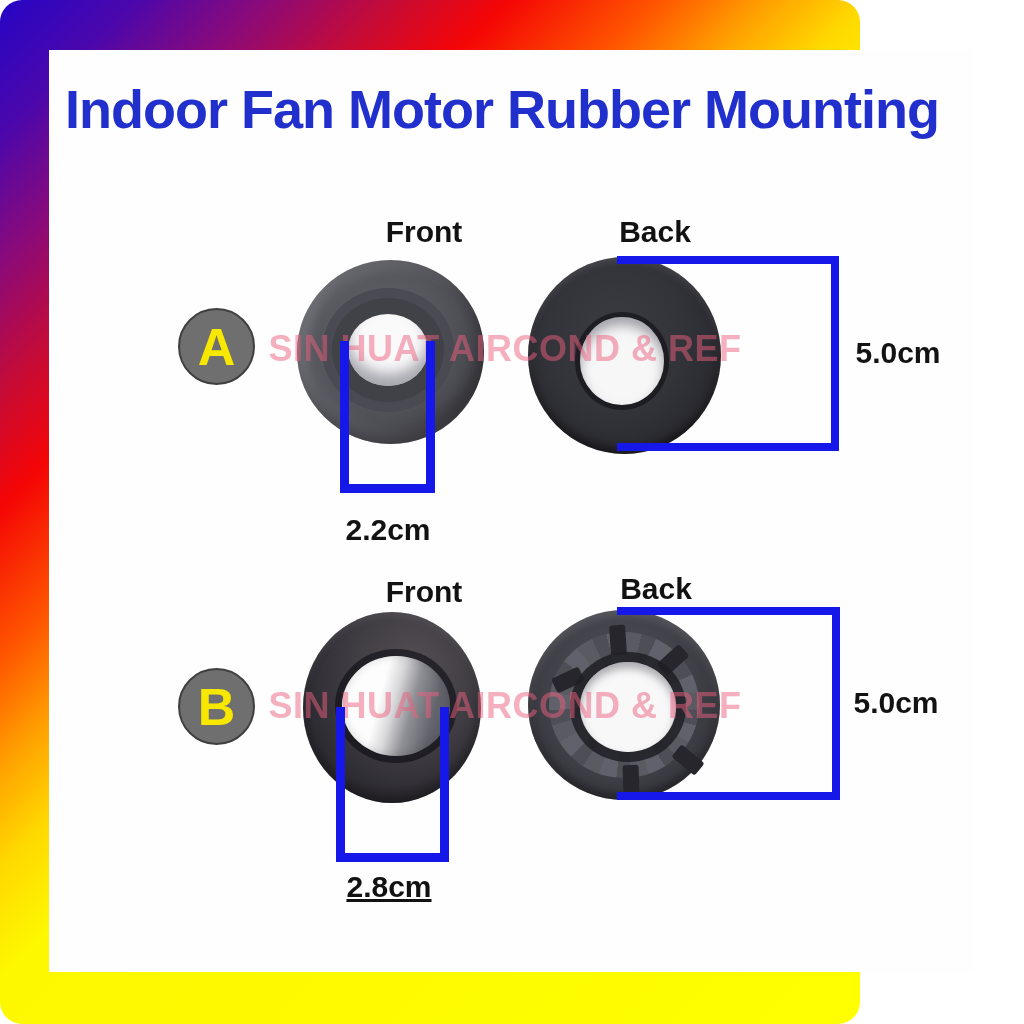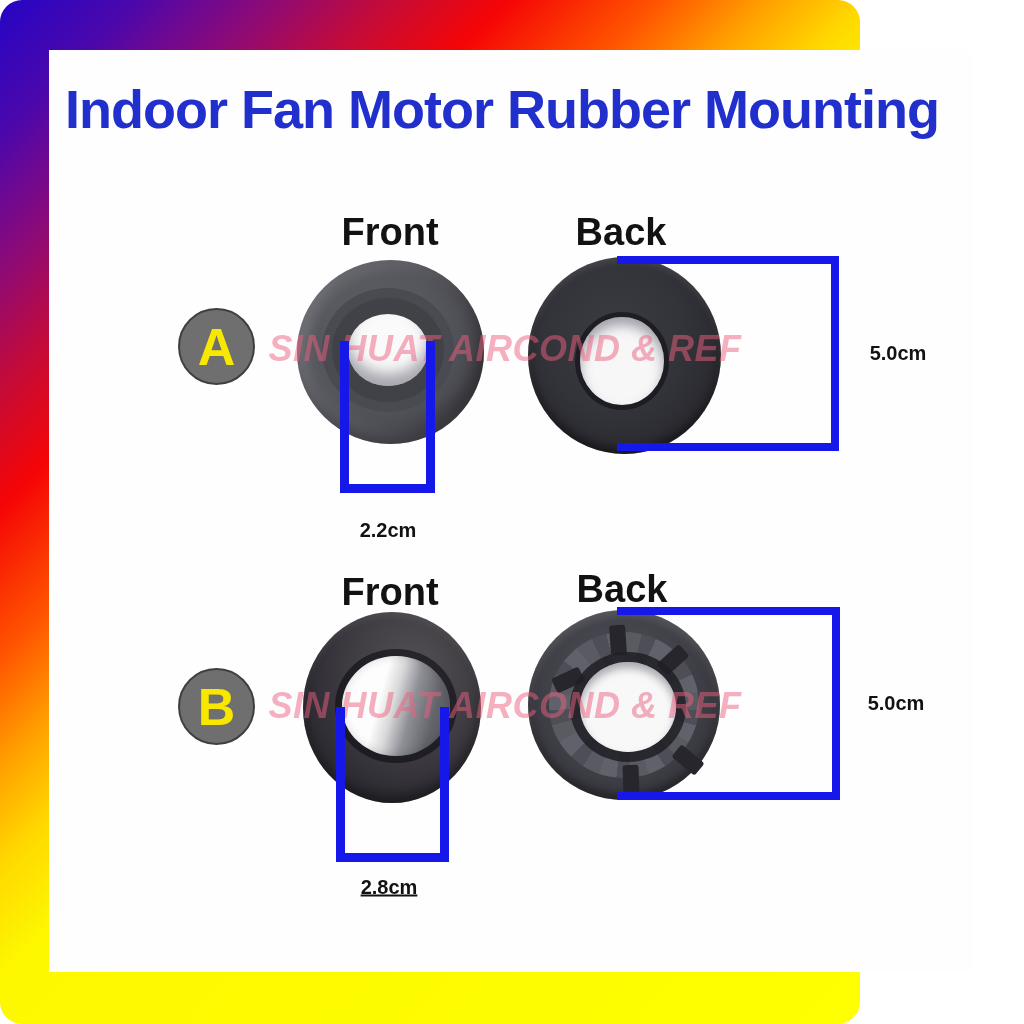--- a/index.html
+++ b/index.html
@@ -11,37 +11,37 @@
   }
   .panel{
     position:absolute;left:49px;top:50px;width:924px;height:922px;background:#fefefe;
   }
   .title{
     position:absolute;left:502px;top:78px;transform:translateX(-50%);
     font-size:54px;font-weight:700;letter-spacing:-1px;color:#2130cd;white-space:nowrap;z-index:5;
   }
   .view-label{
     position:absolute;transform:translate(-50%,-50%);
-    font-size:38px;font-weight:700;color:#121212;white-space:nowrap;z-index:5;
+    font-size:30px;font-weight:700;color:#121212;white-space:nowrap;z-index:5;margin-left:34px;
   }
   .dim-label{
     position:absolute;transform:translate(-50%,-50%);
-    font-size:20px;font-weight:700;color:#121212;white-space:nowrap;z-index:5;
+    font-size:30px;font-weight:700;color:#121212;white-space:nowrap;z-index:5;
   }
   .badge{
     position:absolute;width:77px;height:77px;border-radius:50%;
     background:#6f6f6f;border:2px solid #3f3f3f;box-sizing:border-box;
     display:flex;align-items:center;justify-content:center;z-index:2;
   }
   .badge-letter{
     font-size:52px;font-weight:700;color:#f8e800;line-height:1;
   }
   .watermark{
     position:absolute;transform:translate(-50%,-50%);
-    font-size:36px;font-style:italic;font-weight:600;
+    font-size:36px;font-weight:600;
     color:rgba(235,95,125,0.5);white-space:nowrap;z-index:3;letter-spacing:0.5px;
   }
   .ring{position:absolute;border-radius:50%;z-index:1;}
   .hole{position:absolute;border-radius:50%;}
   
   .ring-a-front{
     left:297px;top:260px;width:187px;height:184px;
     background:radial-gradient(ellipse at 42% 38%,#5f5f66 0%,#56565d 40%,#4a4a51 68%,#3a3a41 88%,#333339 100%);
     box-shadow:inset -6px -10px 16px rgba(0,0,0,0.35),inset 8px 8px 12px rgba(255,255,255,0.10),inset 10px -12px 14px rgba(190,190,200,0.18);
   }

